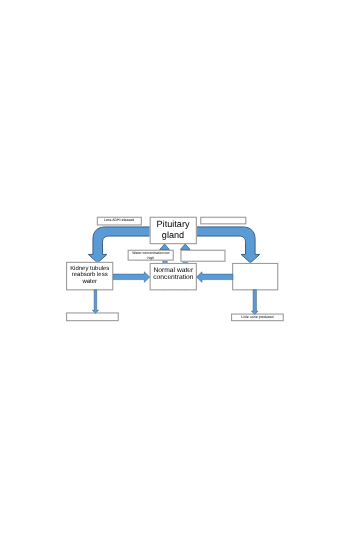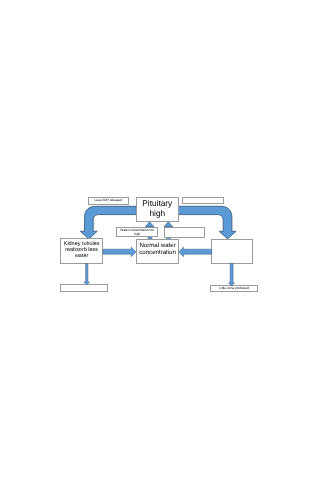--- a/index.html
+++ b/index.html
@@ -46,21 +46,21 @@
     <g>
       <path d="M 166.4 263.4 L 170.4 263.4 L 170.4 226.6 L 172.4 226.6 L 168.4 222.0 L 164.4 226.6 L 166.4 226.6 Z" fill="#5b9bd5" stroke="#3a5e86" stroke-width="0.5"></path>
     </g>
   </svg>
 
   <div class="boxlayer">
     <div class="box b-less-adh">
       <span>Less ADH released</span>
     </div>
     <div class="box b-pituitary">
-      <span>Pituitary high</span>
+      <span>Pituitary gland</span>
     </div>
     <div class="box b-topright">
       <span></span>
     </div>
     <div class="box b-waterconc">
       <span>Water concentration too high</span>
     </div>
     <div class="box b-midblank">
       <span></span>
     </div>

